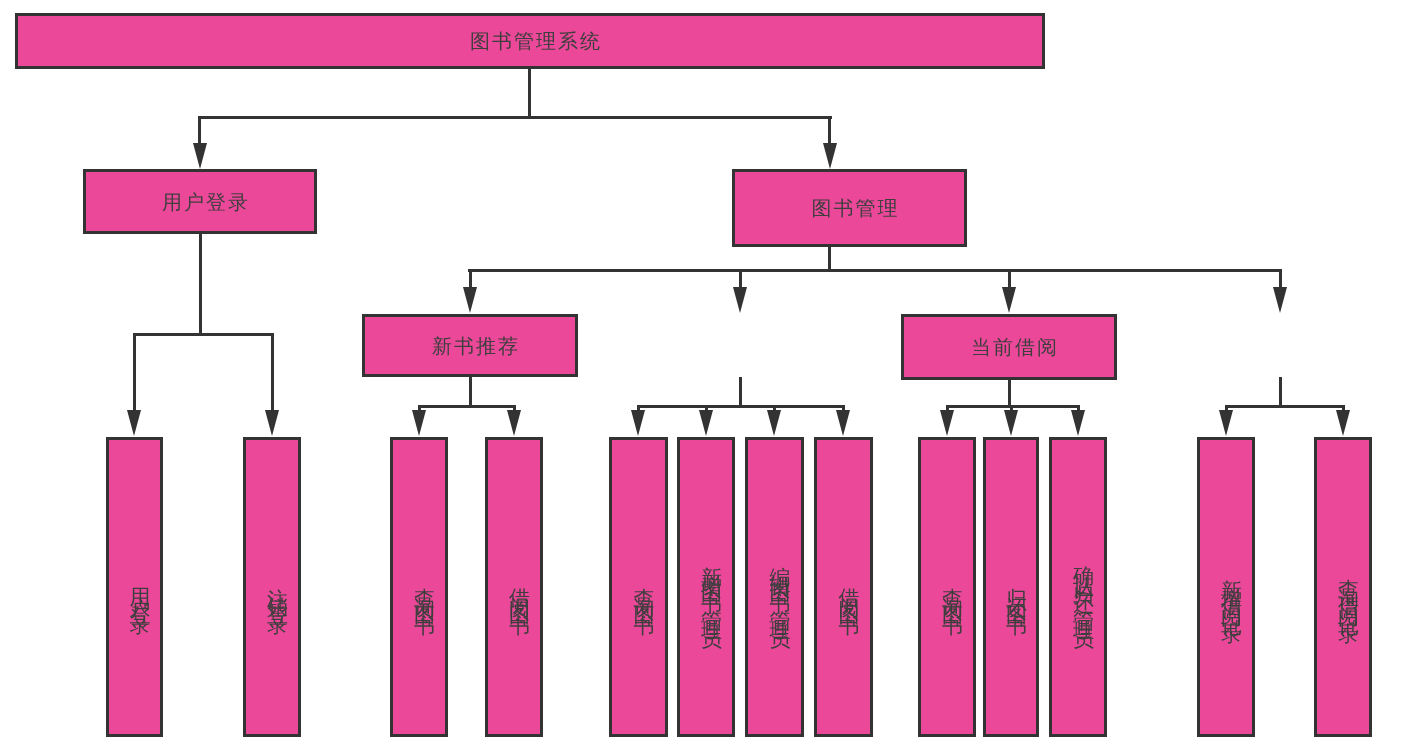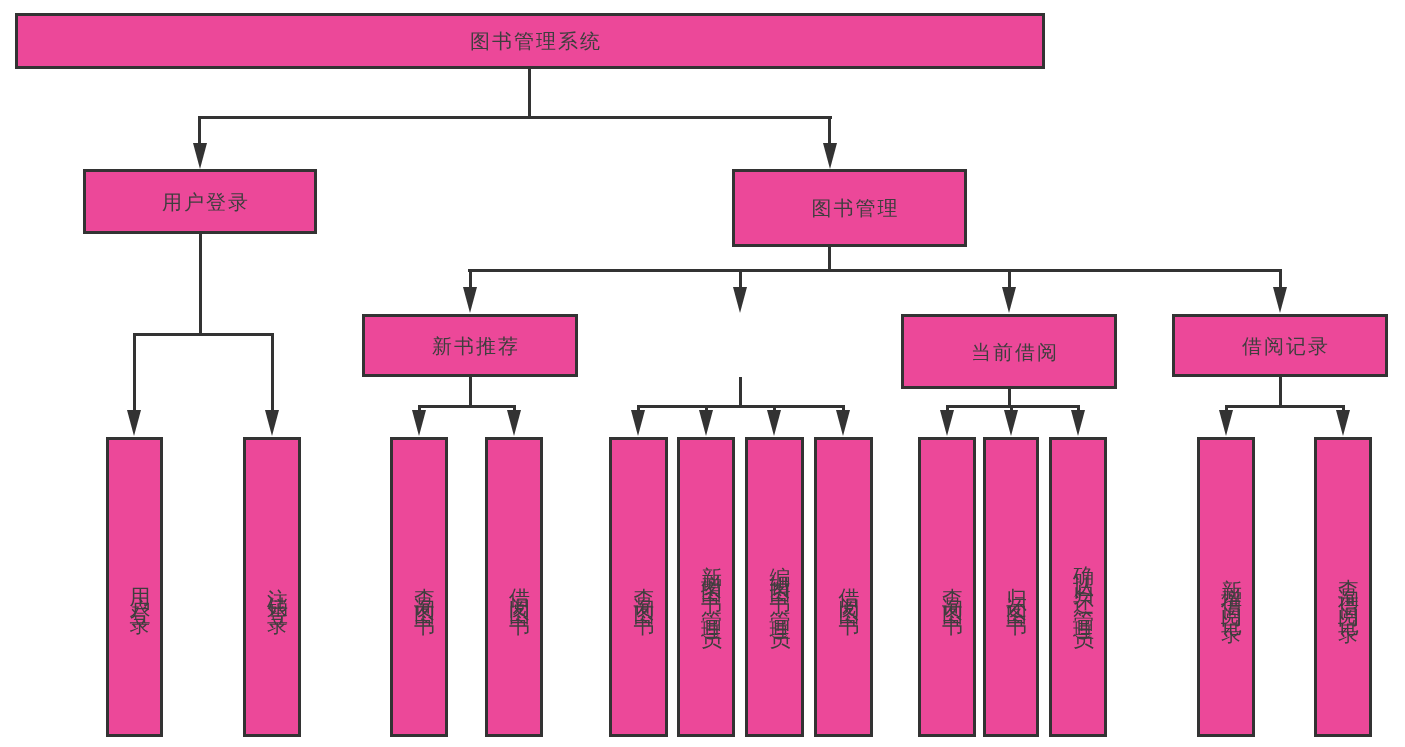--- a/index.html
+++ b/index.html
@@ -99,22 +99,21 @@
   <div class="vline" style="left:469px; top:269px; height:21px;"></div>
   <div class="arrow" style="left:463px; top:287px;"></div>
   <div class="vline" style="left:739px; top:269px; height:21px;"></div>
   <div class="arrow" style="left:733px; top:287px;"></div>
   <div class="vline" style="left:1008px; top:269px; height:21px;"></div>
   <div class="arrow" style="left:1002px; top:287px;"></div>
   <div class="vline" style="left:1279px; top:269px; height:21px;"></div>
   <div class="arrow" style="left:1273px; top:287px;"></div>
 
   <div class="node h-label" style="left:362px; top:314px; width:216px; height:63px;">新书推荐</div>
-  <div class="node h-label" style="left:901px; top:314px; width:216px; height:75px;">当前借阅</div>
-  <div class="node h-label" style="left:1172px; top:314px; width:216px; height:63px;">借阅记录</div>
+  <div class="node h-label" style="left:901px; top:314px; width:216px; height:66px;">当前借阅</div>
 
   <div class="vline" style="left:199px; top:234px; height:102px;"></div>
   <div class="hline" style="left:133px; top:333px; width:141px;"></div>
   <div class="vline" style="left:133px; top:333px; height:80px;"></div>
   <div class="arrow" style="left:127px; top:410px;"></div>
   <div class="vline" style="left:271px; top:333px; height:80px;"></div>
   <div class="arrow" style="left:265px; top:410px;"></div>
 
   <div class="vline" style="left:469px; top:377px; height:31px;"></div>
   <div class="hline" style="left:418px; top:405px; width:98px;"></div>

